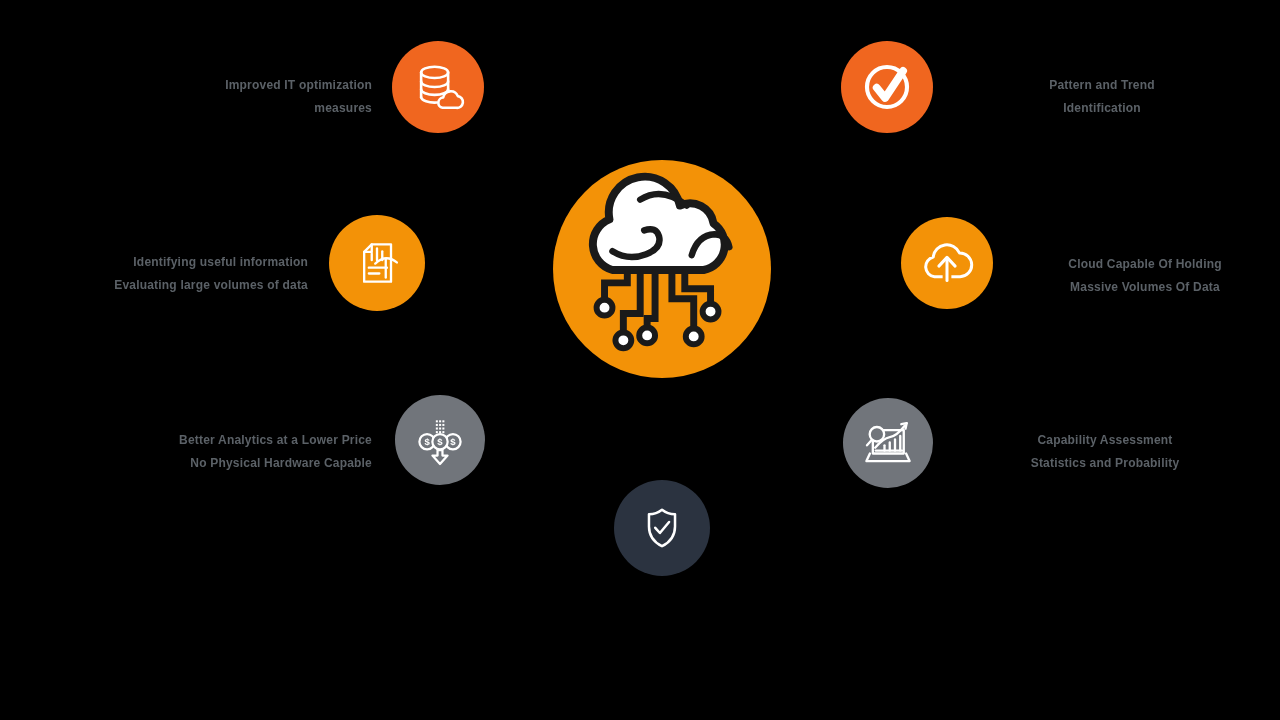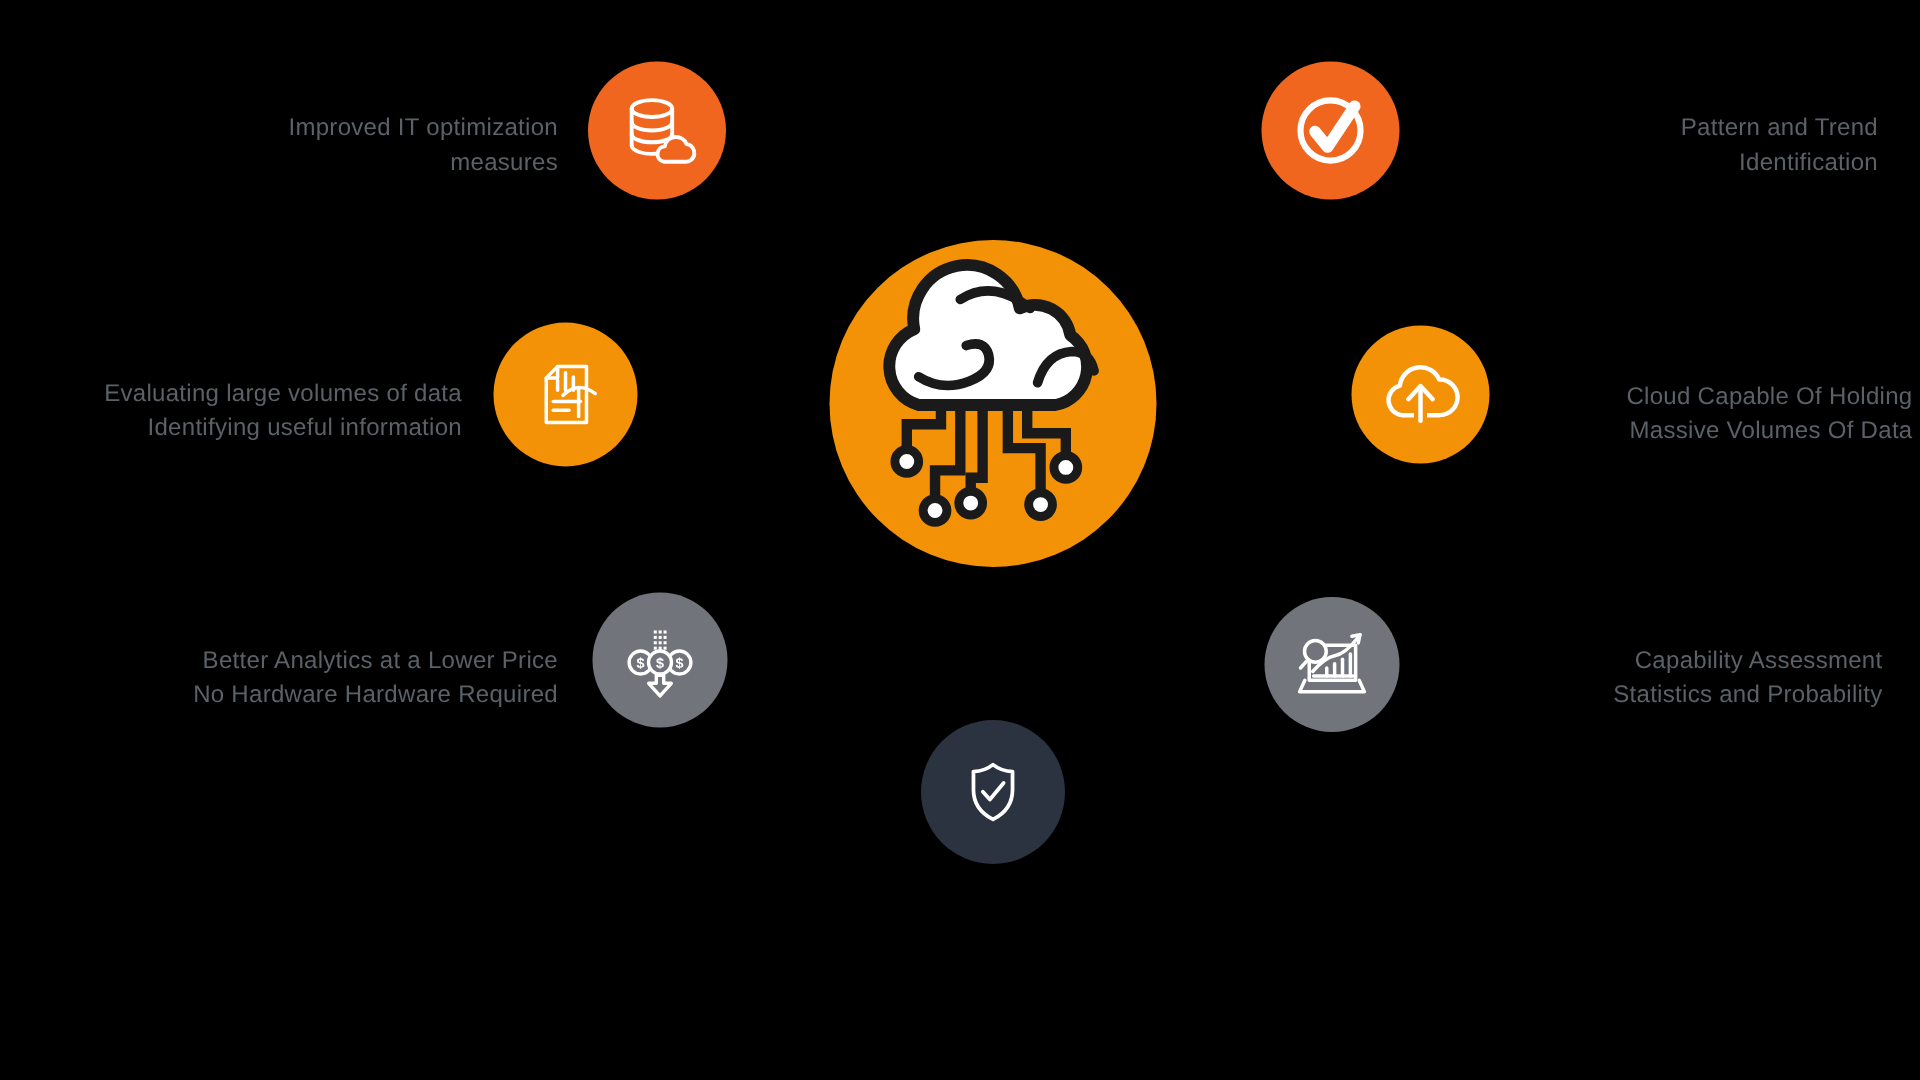--- a/index.html
+++ b/index.html
@@ -9,25 +9,25 @@
   }
   .circle{
     position:absolute;border-radius:50%;
     display:flex;align-items:center;justify-content:center;
   }
   .deep-orange{background:#F0661F;}
   .light-orange{background:#F39207;}
   .gray{background:#71757B;}
   .navy{background:#2B3340;}
   .label{
-    position:absolute;color:#5B6167;font-weight:normal;
-    font-size:16px;line-height:23px;letter-spacing:.2px;
+    position:absolute;color:#5B6167;font-weight:bold;
+    font-size:12px;line-height:23px;letter-spacing:.2px;
   }
   .label.right{text-align:right;}
-  .label.left{text-align:right;}
+  .label.left{text-align:center;}
   .label.center{text-align:center;}
   svg{display:block;}
 </style>
 </head>
 <body>
 
 <div class="stage">
 
   <div class="circle light-orange" style="left:553px;top:160px;width:218px;height:218px">
     <svg width="218" height="218" viewBox="0 0 220 220">
@@ -96,22 +96,22 @@
         <path d="M24 21.5 V11.5"></path>
         <path d="M28.5 21.5 V14"></path>
         <path d="M17 28 H32.5"></path>
         <path d="M17 33 H26"></path>
         <path d="M31.5 20.5 V36.5"></path>
         <path d="M22.5 24.5 Q31.5 16 41 23.5"></path>
       </g>
     </svg>
   </div>
   <div class="label right" style="left:18px;top:251px;width:290px">
+    <div>Identifying useful information</div>
     <div>Evaluating large volumes of data</div>
-    <div>Identifying useful information</div>
   </div>
 
   <div class="circle light-orange" style="left:901px;top:217px;width:92px;height:92px">
     <svg width="60" height="60" viewBox="0 0 48 48">
       <path d="M14 35 A8 8 0 0 1 13 19.3 A11 11 0 0 1 34 16 A8 8 0 0 1 34.5 35 Z" fill="none" stroke="#FFFFFF" stroke-width="2.4" stroke-linejoin="round"></path>
       <path d="M24 38.5 V22" stroke="#F39207" stroke-width="7" fill="none"></path>
       <g stroke="#FFFFFF" stroke-width="2.4" fill="none" stroke-linecap="round" stroke-linejoin="round">
         <path d="M24 38 V20.5"></path>
         <path d="M17.5 26.5 L24 19.5 L30.5 26.5"></path>
       </g>
@@ -142,21 +142,21 @@
       <circle cx="35.5" cy="25.5" r="6.8" fill="#71757B" stroke="#FFFFFF" stroke-width="2"></circle>
       <circle cx="24" cy="25.5" r="6.8" fill="#71757B" stroke="#FFFFFF" stroke-width="2"></circle>
       <text x="12.5" y="28.6" text-anchor="middle" font-size="8.5" font-weight="bold" font-family="Liberation Sans, sans-serif" fill="#FFFFFF">$</text>
       <text x="24" y="28.6" text-anchor="middle" font-size="8.5" font-weight="bold" font-family="Liberation Sans, sans-serif" fill="#FFFFFF">$</text>
       <text x="35.5" y="28.6" text-anchor="middle" font-size="8.5" font-weight="bold" font-family="Liberation Sans, sans-serif" fill="#FFFFFF">$</text>
       <path d="M21.8 33 V37.8 H17.3 L24 45.3 L30.7 37.8 H26.2 V33 Z" fill="none" stroke="#FFFFFF" stroke-width="2" stroke-linejoin="round"></path>
     </svg>
   </div>
   <div class="label right" style="left:90px;top:429px;width:282px">
     <div>Better Analytics at a Lower Price</div>
-    <div>No Hardware Hardware Required</div>
+    <div>No Physical Hardware Capable</div>
   </div>
 
   <div class="circle gray" style="left:843px;top:398px;width:90px;height:90px">
     <svg width="56" height="56" viewBox="0 0 48 48">
       <g stroke="#FFFFFF" stroke-width="2" fill="none" stroke-linecap="round" stroke-linejoin="round">
         <path d="M11 13 H37.5 V33 H11 Z"></path>
         <path d="M8.5 33 L5.5 39.5 H42.5 L39.5 33"></path>
         <path d="M21 30.5 V26"></path>
         <path d="M25.5 30.5 V23.5"></path>
         <path d="M30 30.5 V21"></path>

